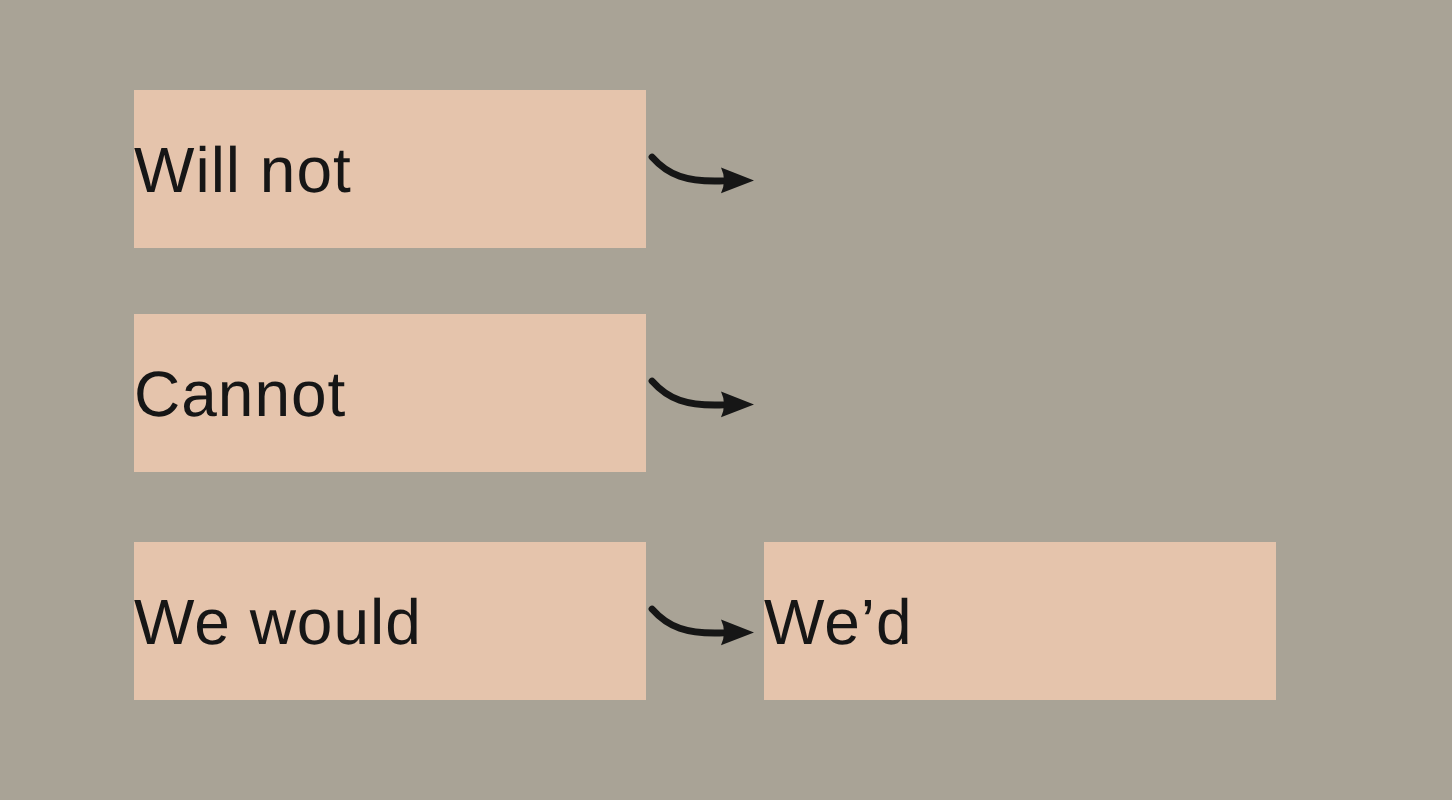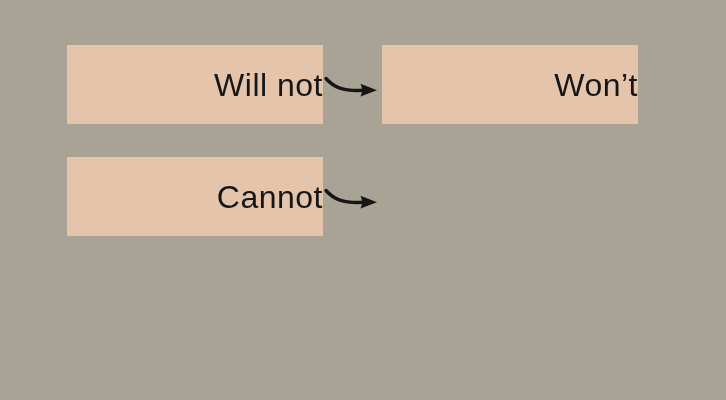--- a/index.html
+++ b/index.html
@@ -23,21 +23,21 @@
   .row-0 { top: 45px; }
   .row-1 { top: 157px; padding-left: 28px; }
   .row-2 { top: 271px; }
   .box {
     position: absolute;
     width: 256px;
     height: 79px;
     background: var(--box, #e5c4ac);
     display: flex;
     align-items: center;
-    justify-content: flex-end;
+    justify-content: flex-start;
     color: var(--ink, #161616);
     font-size: 32px;
     letter-spacing: 0.5px;
     line-height: 1;
     user-select: none;
   }
   .box.left  { left: 67px; }
   .box.right { left: 382px; }
   .arrow {
     position: absolute;
@@ -70,31 +70,42 @@
   <div class="row row-0">
     <div class="box left">
       <span>Will not</span>
     </div>
     <div class="arrow">
       <svg viewBox="0 0 58 26" aria-hidden="true">
         <path class="shaft" d="M3 5.5 C 11 14.5, 20 18.2, 39 17.4"></path>
         <path class="head" d="M37.5 10.8 L54 17.2 L37.5 23.6 Q40.5 17.2 37.5 10.8 Z"></path>
       </svg>
     </div>
-    <div class="box right">
-      <span>Won’t</span>
-    </div>
   </div>
 
   <div class="row row-1">
     <div class="box left">
       <span>Cannot</span>
     </div>
     <div class="arrow">
       <svg viewBox="0 0 58 26" aria-hidden="true">
         <path class="shaft" d="M3 5.5 C 11 14.5, 20 18.2, 39 17.4"></path>
         <path class="head" d="M37.5 10.8 L54 17.2 L37.5 23.6 Q40.5 17.2 37.5 10.8 Z"></path>
       </svg>
     </div>
   </div>
 
+  <div class="row row-2">
+    <div class="box left">
+      <span>We would</span>
+    </div>
+    <div class="arrow">
+      <svg viewBox="0 0 58 26" aria-hidden="true">
+        <path class="shaft" d="M3 5.5 C 11 14.5, 20 18.2, 39 17.4"></path>
+        <path class="head" d="M37.5 10.8 L54 17.2 L37.5 23.6 Q40.5 17.2 37.5 10.8 Z"></path>
+      </svg>
+    </div>
+    <div class="box right">
+      <span>We’d</span>
+    </div>
+  </div>
 
 </div>
 
 </body></html>

